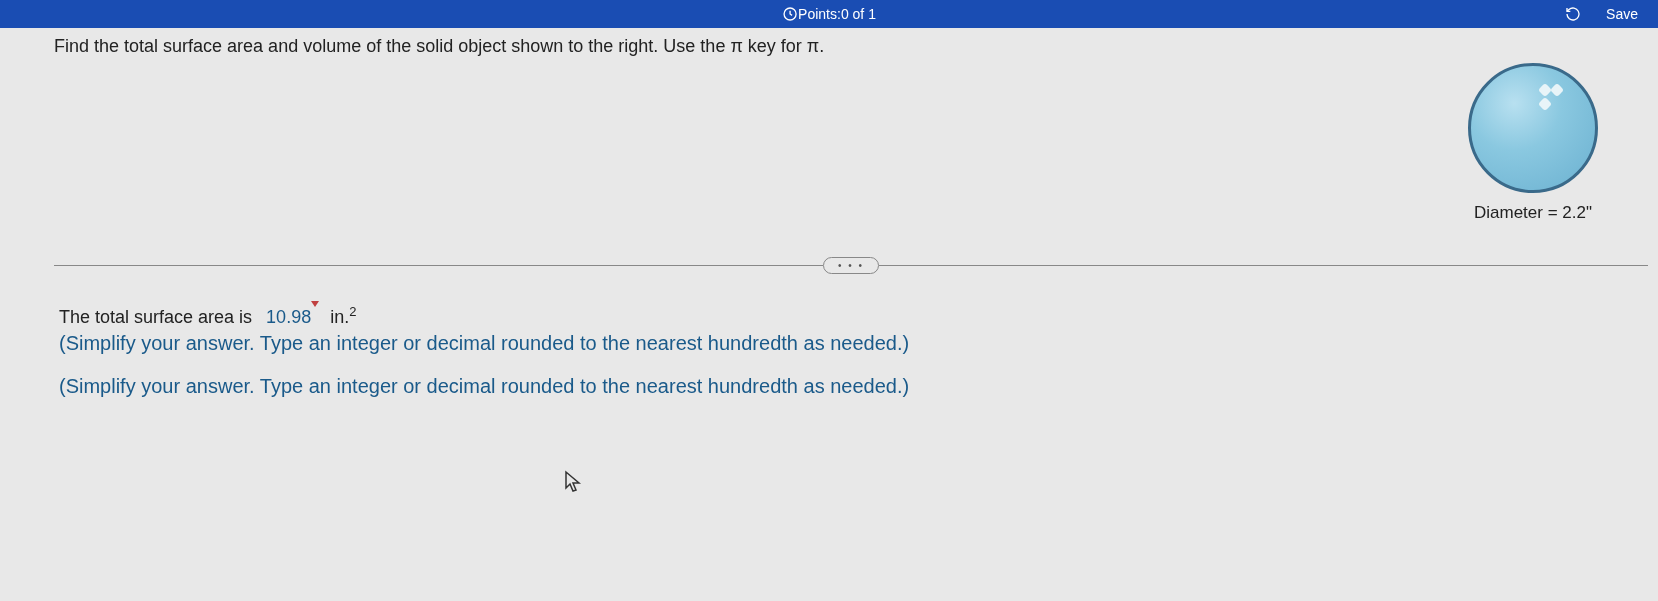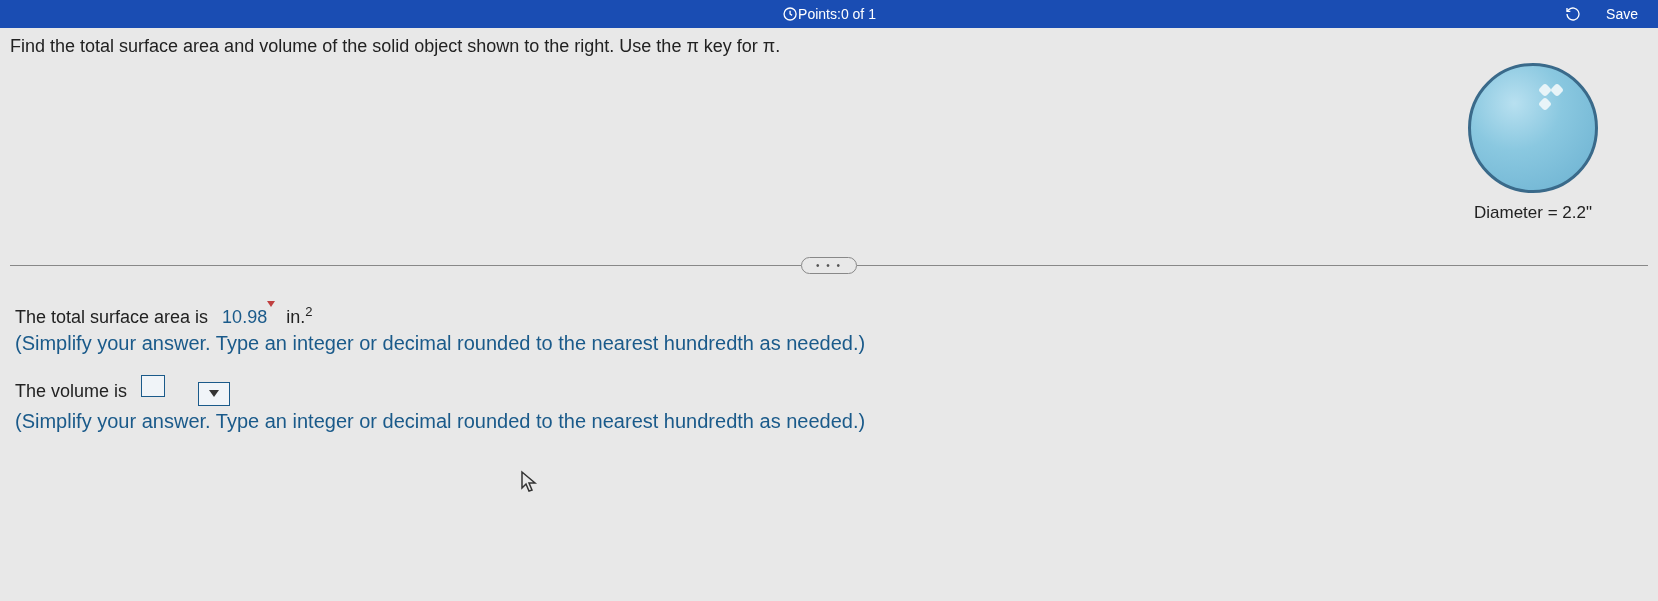--- a/index.html
+++ b/index.html
@@ -36,20 +36,21 @@
       align-items: flex-end;
       gap: 25px;
     }
     .clock-icon-svg {
       width: 16px;
       height: 16px;
     }
     .content {
       padding: 8px 10px;
       position: relative;
+      margin-left: 44px;
     }
     .question-text {
       font-size: 18px;
       color: #222;
       margin-bottom: 10px;
     }
     .figure-area {
       position: absolute;
       right: 60px;
       top: 35px;
@@ -221,27 +222,19 @@
       <span class="answer-value">
         <span>10.98</span>
         <span class="dropdown-caret"></span>
       </span>
       <span>
         &nbsp;<span>in.</span><span class="unit-sup">2</span>
       </span>
     </div>
     <div class="hint-text">(Simplify your answer. Type an integer or decimal rounded to the nearest hundredth as needed.)</div>
 
-    <div class="answer-line">
-      <span>The volume is </span>
-      <span class="input-box"></span>
-      <span>&nbsp;</span>
-      <span class="select-box">
-        <span class="select-caret"></span>
-      </span>
-    </div>
     <div class="hint-text">(Simplify your answer. Type an integer or decimal rounded to the nearest hundredth as needed.)</div>
   </div>
 
   <svg class="cursor-icon" width="20" height="24" viewBox="0 0 20 24">
     <path d="M2 2 L2 18 L6 14 L9 21 L12 20 L9 13 L15 13 Z" fill="none" stroke="#333" stroke-width="1.5"></path>
   </svg>
 </div>
 
 </body></html>

